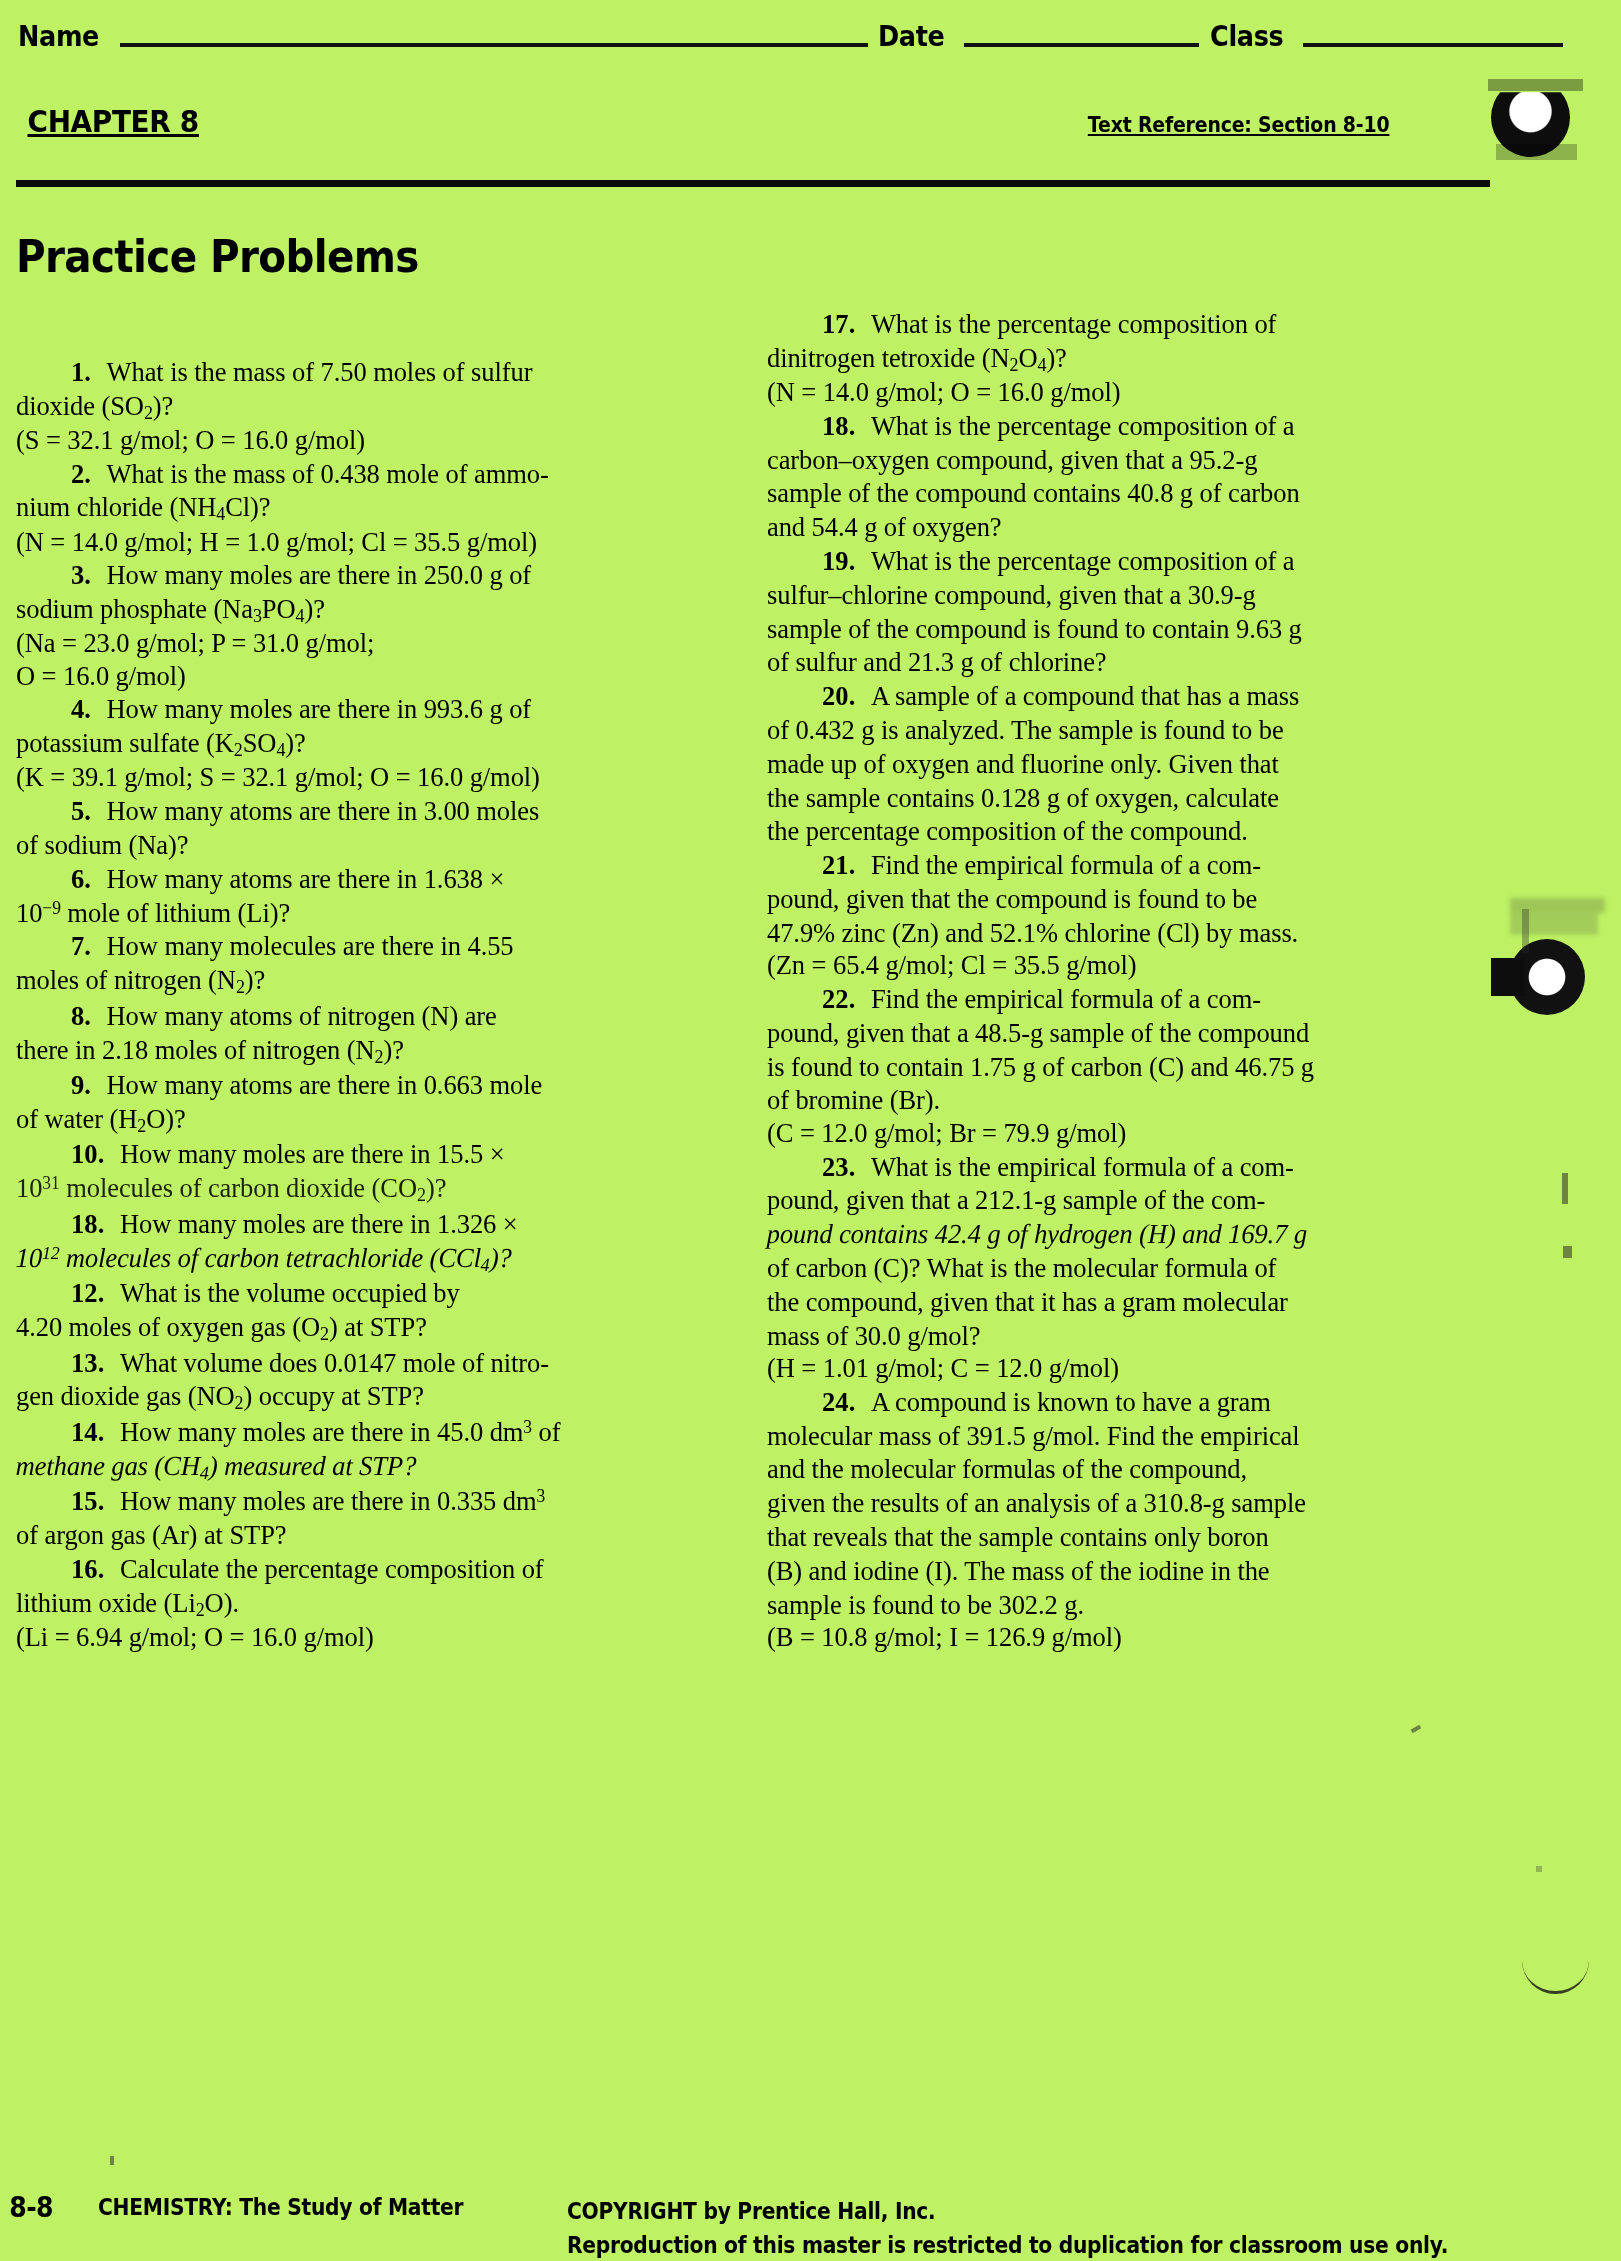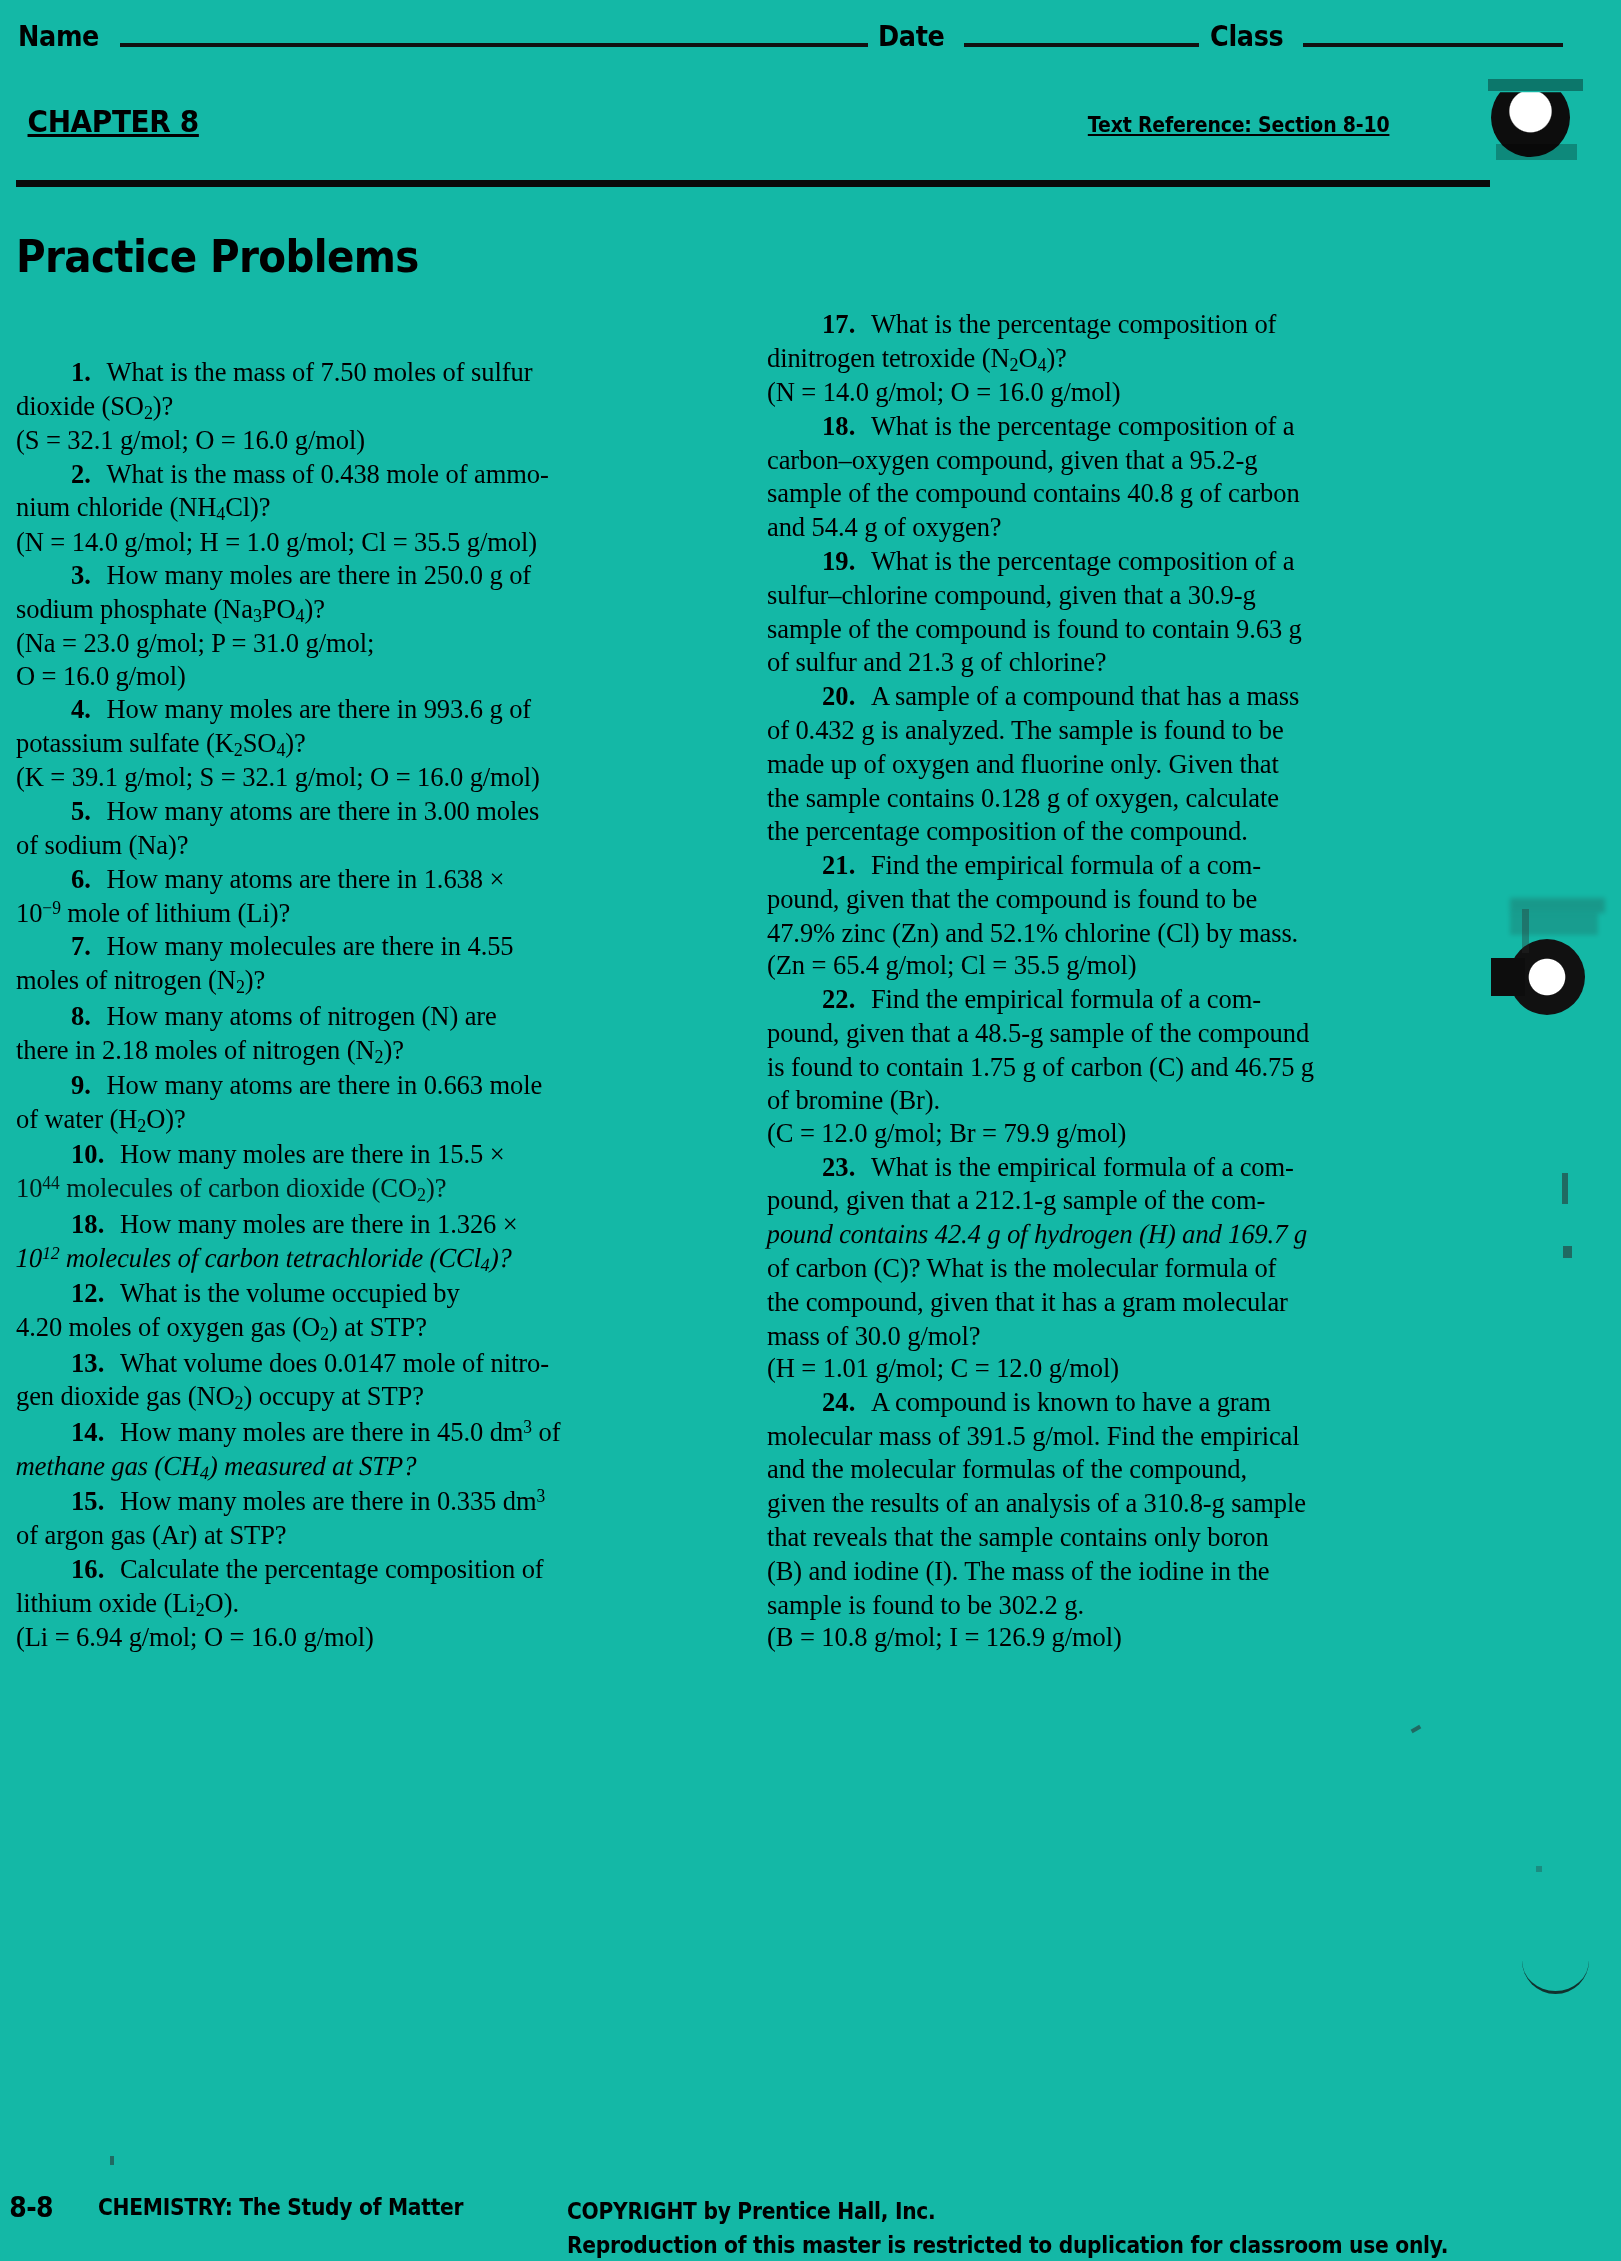--- a/index.html
+++ b/index.html
@@ -5,21 +5,21 @@
 <style>
   html, body {
     margin: 0;
     padding: 0;
     background: #ffffff;
   }
   .page {
     position: relative;
     width: 1622px;
     height: 2261px;
-    background: #14b8a6;
+    background: #bef264;
     overflow: hidden;
     font-family: "Liberation Serif", "DejaVu Serif", serif;
     color: #000000;
   }
 
   
   .namerow {
     position: absolute;
     left: 17.6px;
     top: 4.4px;
@@ -286,21 +286,21 @@
         <div>
           <p class="prob first-line"><span class="num">8.</span><span class="gap"></span><span>How many atoms of nitrogen (N) are</span></p>
           <p class="prob nojust">there in 2.18 moles of nitrogen (N<sub>2</sub>)?</p>
         </div>
         <div>
           <p class="prob first-line"><span class="num">9.</span><span class="gap"></span><span>How many atoms are there in 0.663 mole</span></p>
           <p class="prob nojust">of water (H<sub>2</sub>O)?</p>
         </div>
         <div>
           <p class="prob first-line"><span class="num">10.</span><span class="gap"></span><span>How many moles are there in 15.5 ×</span></p>
-          <p class="prob nojust faded">10<sup>44</sup> molecules of carbon dioxide (CO<sub>2</sub>)?</p>
+          <p class="prob nojust faded">10<sup>31</sup> molecules of carbon dioxide (CO<sub>2</sub>)?</p>
         </div>
         <div>
           <p class="prob first-line"><span class="num">18.</span><span class="gap"></span><span>How many moles are there in 1.326 ×</span></p>
           <p class="prob nojust tilt">10<sup>12</sup> molecules of carbon tetrachloride (CCl<sub>4</sub>)?</p>
         </div>
         <div>
           <p class="prob first-line"><span class="num">12.</span><span class="gap"></span><span>What is the volume occupied by</span></p>
           <p class="prob nojust">4.20 moles of oxygen gas (O<sub>2</sub>) at STP?</p>
         </div>
         <div>

